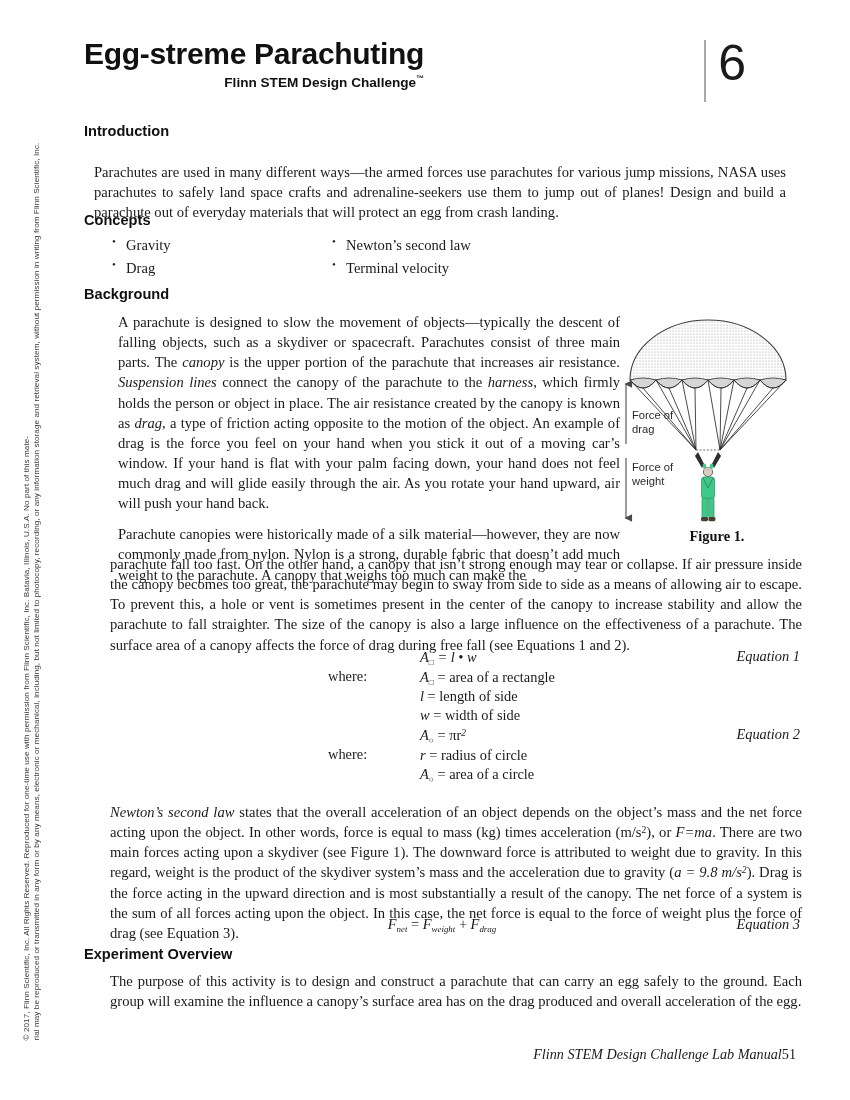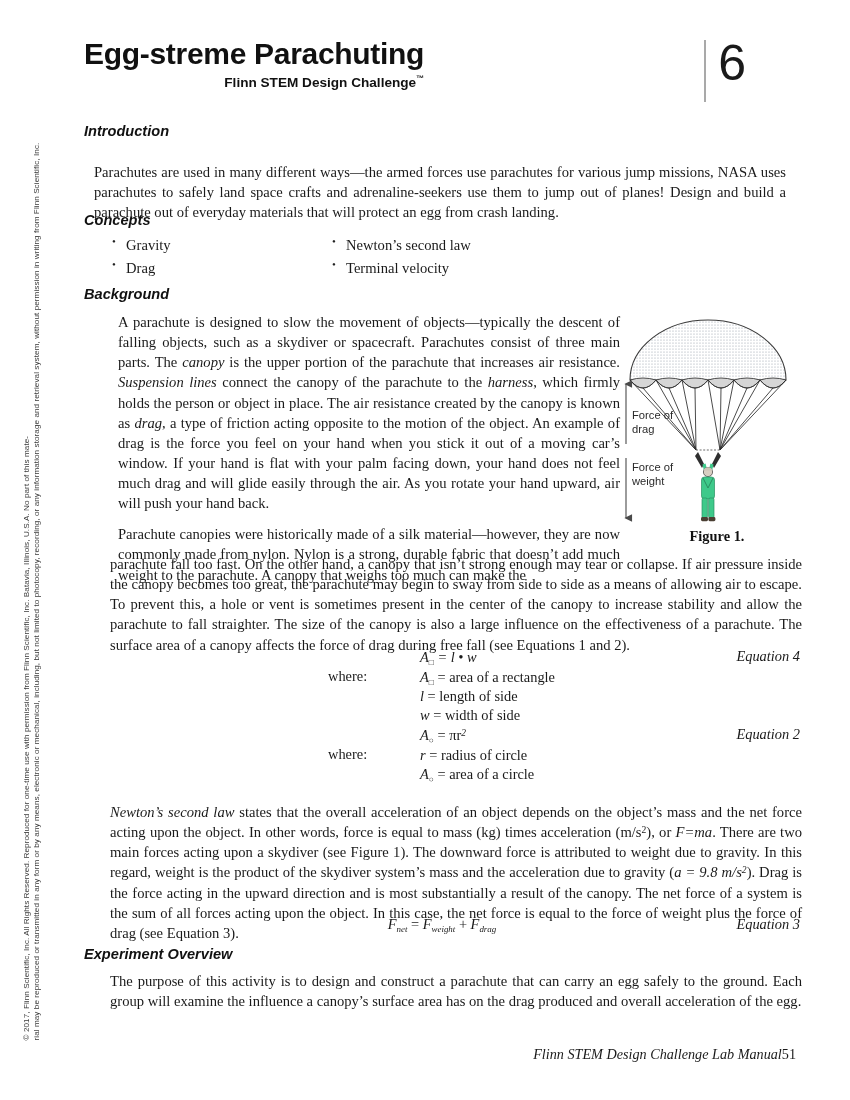--- a/index.html
+++ b/index.html
@@ -95,21 +95,20 @@
   }
 
   
   .h2 {
     position: absolute;
     font-family: "Liberation Sans", sans-serif;
     font-weight: bold;
     font-size: 14.6px;
     color: #111;
     left: 84px;
-    font-style: italic;
   }
 
   
   .body-col {
     position: absolute;
     font-size: 14.6px;
     line-height: 1.38;
     text-align: justify;
     color: #1a1a1a;
   }
@@ -357,21 +356,21 @@
     </div>
     <div class="fig-caption">Figure 1.</div>
   </div>
 
   <div class="body-col" style="left:110px; top:554px; width:692px;">
     <p>parachute fall too fast. On the other hand, a canopy that isn’t strong enough may tear or collapse. If air pressure inside the canopy becomes too great, the parachute may begin to sway from side to side as a means of allowing air to escape. To prevent this, a hole or vent is sometimes present in the center of the canopy to increase stability and allow the parachute to fall straighter. The size of the canopy is also a large influence on the effectiveness of a parachute. The surface area of a canopy affects the force of drag during free fall (see Equations 1 and 2).</p>
   </div>
 
   <div class="eq-block" style="top:648px;">
     <div class="eq-row">
-      <span class="eq-tag">Equation 4</span>
+      <span class="eq-tag">Equation 1</span>
       <div class="eq-body"><i class="v">A</i><span class="sub-shape">□</span><i class="v"> = l • w</i></div>
     </div>
     <div class="eq-row">
       <span class="eq-where">where:</span>
       <div class="eq-body">
         <div><i class="v">A</i><span class="sub-shape">□</span><span> = area of a rectangle</span></div>
         <div><i class="v">l</i><span> = length of side</span></div>
         <div><i class="v">w</i><span> = width of side</span></div>
       </div>
     </div>

